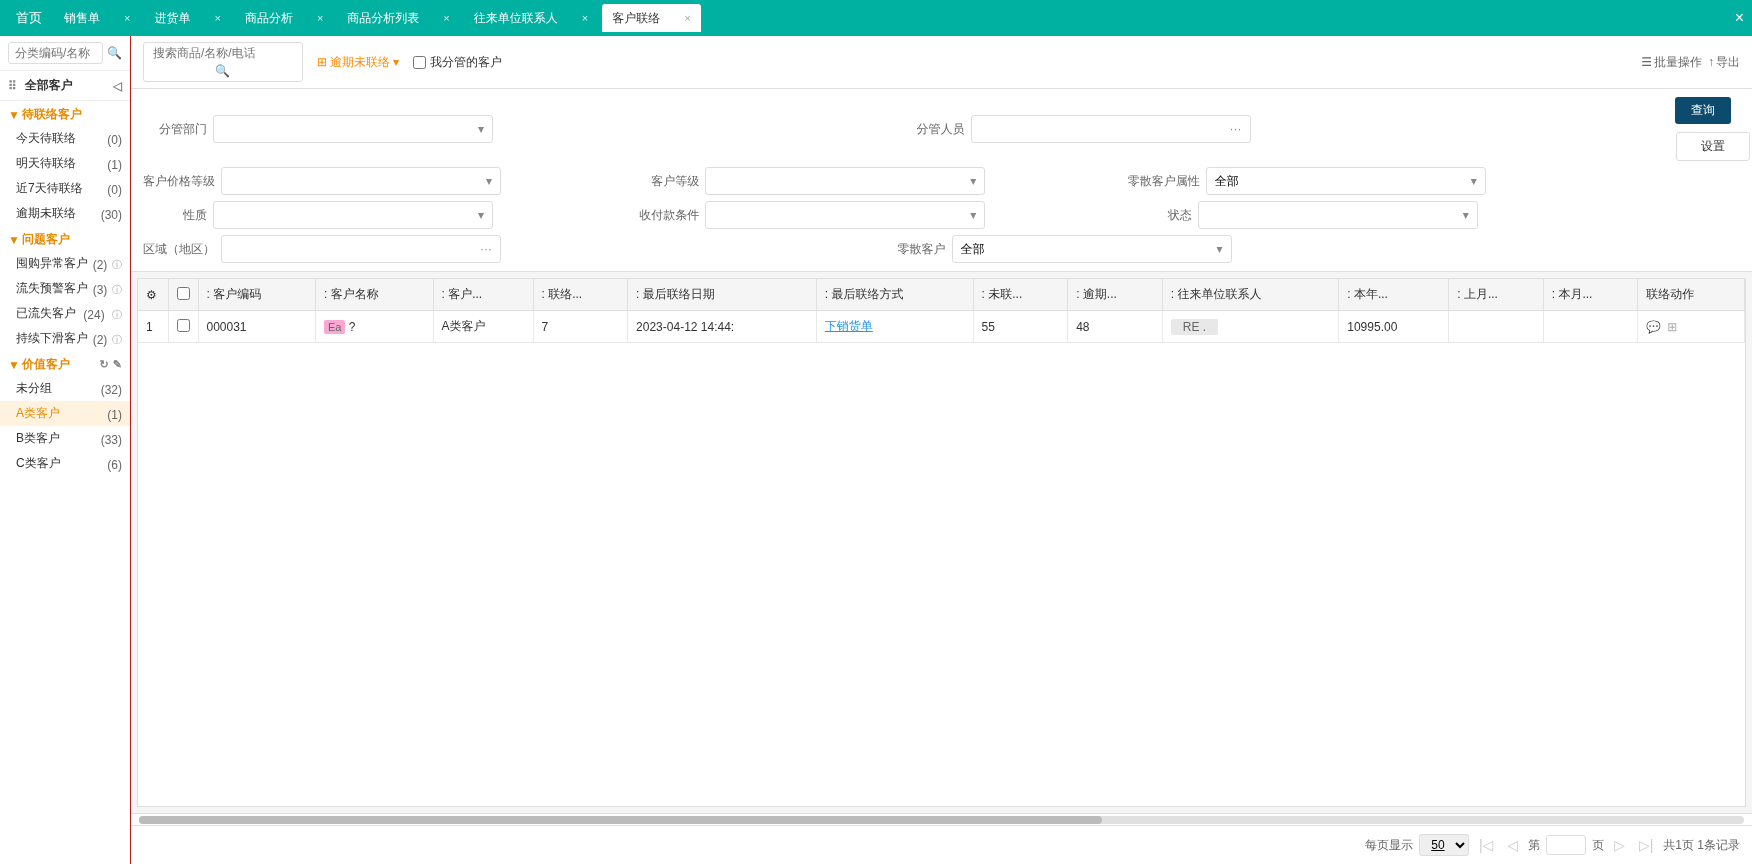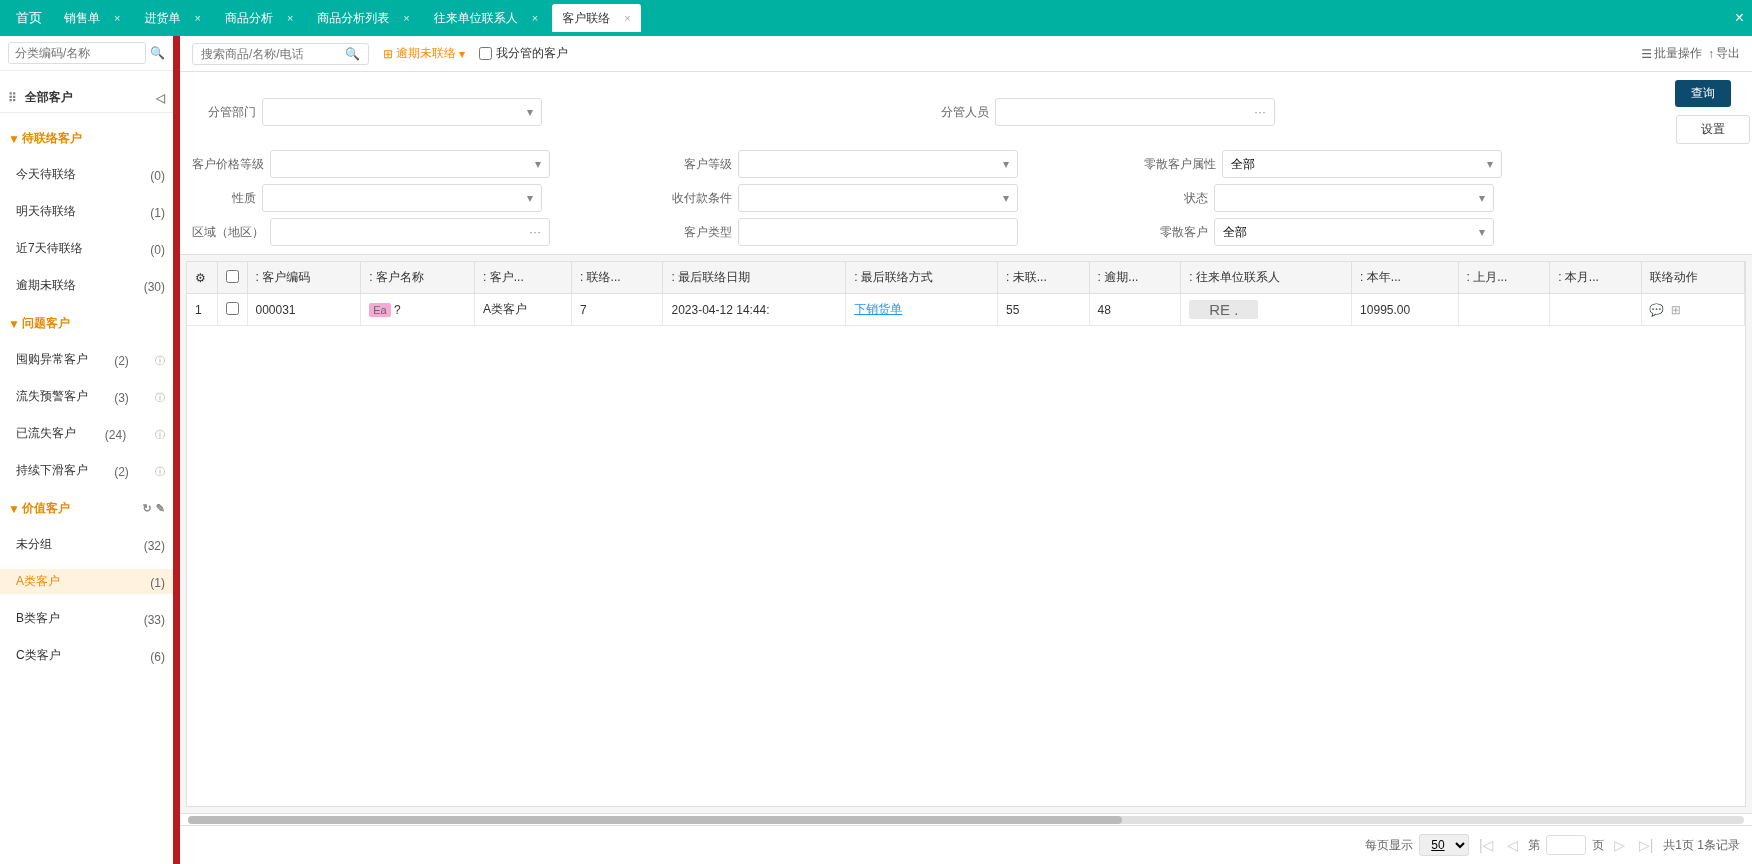--- a/index.html
+++ b/index.html
@@ -6,35 +6,35 @@
     body { background: #f0f0f0; width: 1752px; height: 864px; overflow: hidden; }
 
     
     .top-nav {
       display: flex; align-items: center; background: #00b0a0; height: 36px;
       padding: 0 8px; gap: 4px;
     }
     .nav-tab {
       display: flex; align-items: center; padding: 0 10px; height: 28px;
       color: #fff; cursor: pointer; white-space: nowrap; border-radius: 3px 3px 0 0;
-      gap: 12px; font-size: 13px;
+      gap: 22px; font-size: 13px;
     }
     .nav-tab.active { background: #fff; color: #333; border-radius: 3px 3px 0 0; }
     .nav-tab .close-x { color: #aaa; font-size: 11px; margin-left: 2px; }
     .nav-tab:not(.active) .close-x { color: rgba(255,255,255,0.8); }
     .nav-home { color: #fff; font-size: 13px; padding: 0 8px; cursor: pointer; }
     .nav-close-all { margin-left: auto; color: #fff; font-size: 16px; cursor: pointer; }
 
     
     .main-layout { display: flex; height: calc(864px - 36px); }
 
     
     .sidebar {
-      width: 180px; background: #fff; border-right: 7px solid #b91c1c;
-      display: flex; flex-direction: column; overflow-y: auto; gap: 12px;
+      width: 131px; background: #fff; border-right: 1px solid #b91c1c;
+      display: flex; flex-direction: column; overflow-y: auto;
     }
     .sidebar-search {
       display: flex; align-items: center; padding: 6px 8px; border-bottom: 1px solid #eee;
     }
     .sidebar-search input {
       border: 1px solid #ddd; border-radius: 3px; padding: 3px 6px;
       width: 100%; font-size: 12px; outline: none;
     }
     .sidebar-search .search-icon { color: #00b0a0; margin-left: 4px; cursor: pointer; }
 
@@ -60,21 +60,21 @@
     
     .content-area { flex: 1; display: flex; flex-direction: column; background: #f5f5f5; overflow: hidden; }
 
     
     .filter-bar {
       background: #fff; padding: 6px 12px; display: flex; align-items: center;
       gap: 8px; border-bottom: 1px solid #e0e0e0; flex-wrap: nowrap;
     }
     .filter-search {
       display: flex; align-items: center; border: 1px solid #ddd; border-radius: 3px;
-      padding: 3px 8px; gap: 4px; min-width: 160px;
+      padding: 3px 8px; gap: 4px; min-width: 160px; flex-direction: column;
     }
     .filter-search input { border: none; outline: none; font-size: 12px; width: 120px; }
     .filter-btn {
       display: flex; align-items: center; gap: 3px; color: #ff8c00;
       cursor: pointer; padding: 3px 6px; font-size: 12px;
     }
     .filter-checkbox { display: flex; align-items: center; gap: 4px; color: #333; cursor: pointer; }
     .filter-actions { margin-left: auto; display: flex; gap: 6px; align-items: center; }
     .action-btn { color: #666; cursor: pointer; font-size: 12px; display: flex; align-items: center; gap: 2px; }
 
@@ -367,24 +367,20 @@
         <div style="min-width:120px;"></div>
       </div>
 
       <div class="filter-row">
         <div class="filter-col">
           <span class="filter-label">区域（地区）</span>
           <div class="filter-select" style="flex:1;max-width:280px;">
             <span></span>
             <span class="arrow">···</span>
           </div>
-        </div>
-        <div class="filter-col">
-          <span class="filter-label">客户类型</span>
-          <input class="filter-input" type="text" style="flex: 1 1 0%; max-width: 280px;">
         </div>
         <div class="filter-col">
           <span class="filter-label">零散客户</span>
           <div class="filter-select" style="flex:1;max-width:280px;">
             <span>全部</span>
             <span class="arrow">▾</span>
           </div>
         </div>
         <div style="min-width:120px;"></div>
       </div>
@@ -466,21 +462,21 @@
             </td>
             <td>A类客户</td>
             <td>7</td>
             <td>2023-04-12 14:44:</td>
             <td>
               <span class="link-text">下销货单</span>
             </td>
             <td>55</td>
             <td>48</td>
             <td>
-              <span style="background:#e8e8e8;padding:1px 20px;border-radius:2px;font-size:15px;color:#666;">RE .</span>
+              <span style="background:#e8e8e8;padding:1px 12px;border-radius:2px;font-size:12px;color:#666;">RE .</span>
             </td>
             <td>10995.00</td>
             <td></td>
             <td></td>
             <td>
               <div class="row-actions">
                 <span class="row-action-icon">💬</span>
                 <span class="row-action-icon">⊞</span>
               </div>
             </td>

